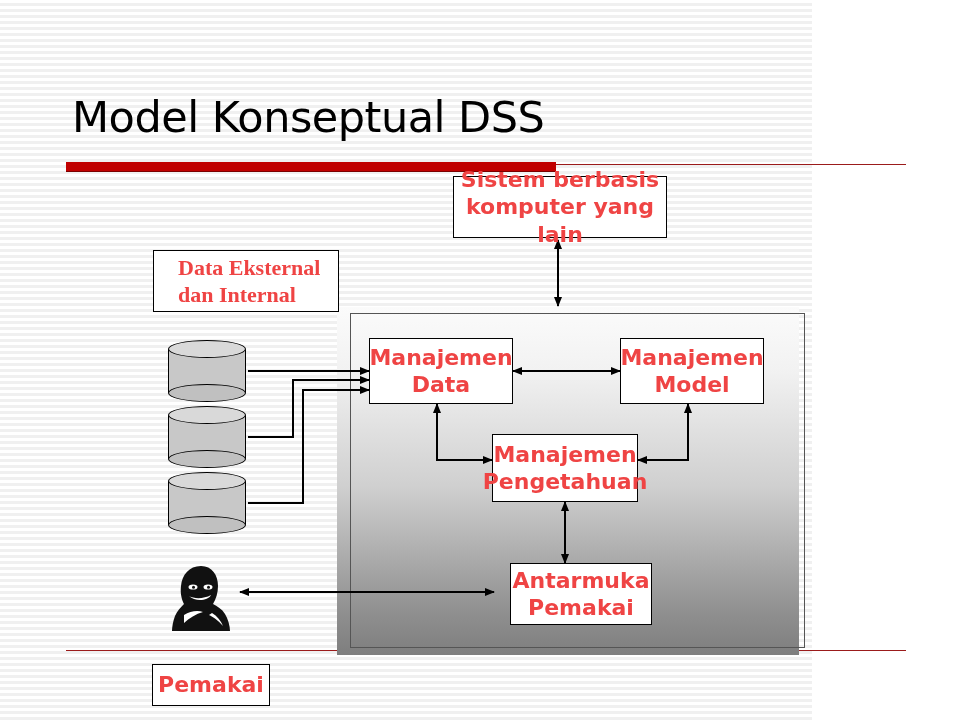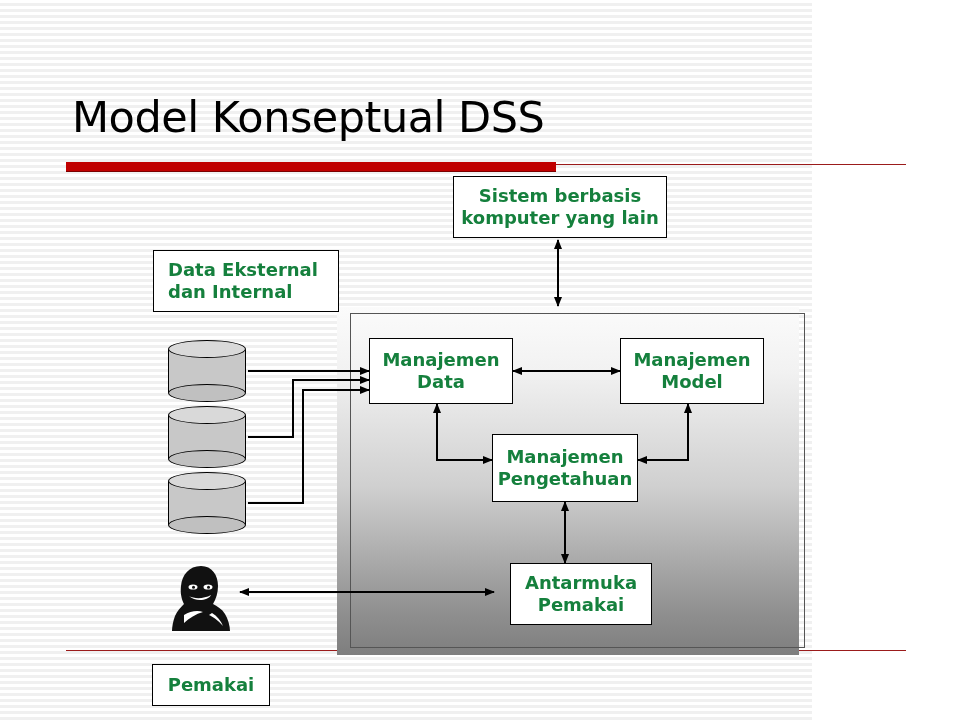--- a/index.html
+++ b/index.html
@@ -71,23 +71,23 @@
   .box {
     position: absolute;
     box-sizing: border-box;
     background: #ffffff;
     border: 1px solid #000000;
     display: flex;
     align-items: center;
     justify-content: center;
     text-align: center;
     font-family: "DejaVu Sans", sans-serif;
-    font-size: 18px;
+    font-size: 22px;
     font-weight: bold;
-    color: #15803d;
+    color: #ef4444;
     line-height: 1.25;
     white-space: pre-line;
   }
 
   
   #dss-container {
     position: absolute;
     left: 337px;
     top: 307px;
     width: 462px;
@@ -171,22 +171,23 @@
     width: 118px;
     height: 42px;
   }
   #data-label {
     position: absolute;
     left: 153px;
     top: 250px;
     width: 186px;
     height: 62px;
     justify-content: flex-start;
-    padding-left: 14px;
+    padding-left: 24px;
     text-align: left;
+    font-family: Liberation Serif, serif;
   }
 </style>
 </head>
 <body>
 
 <div id="slide">
 
   <div id="title">Model Konseptual DSS</div>
   <div id="rule-thin"></div>
   <div id="rule-thick"></div>

